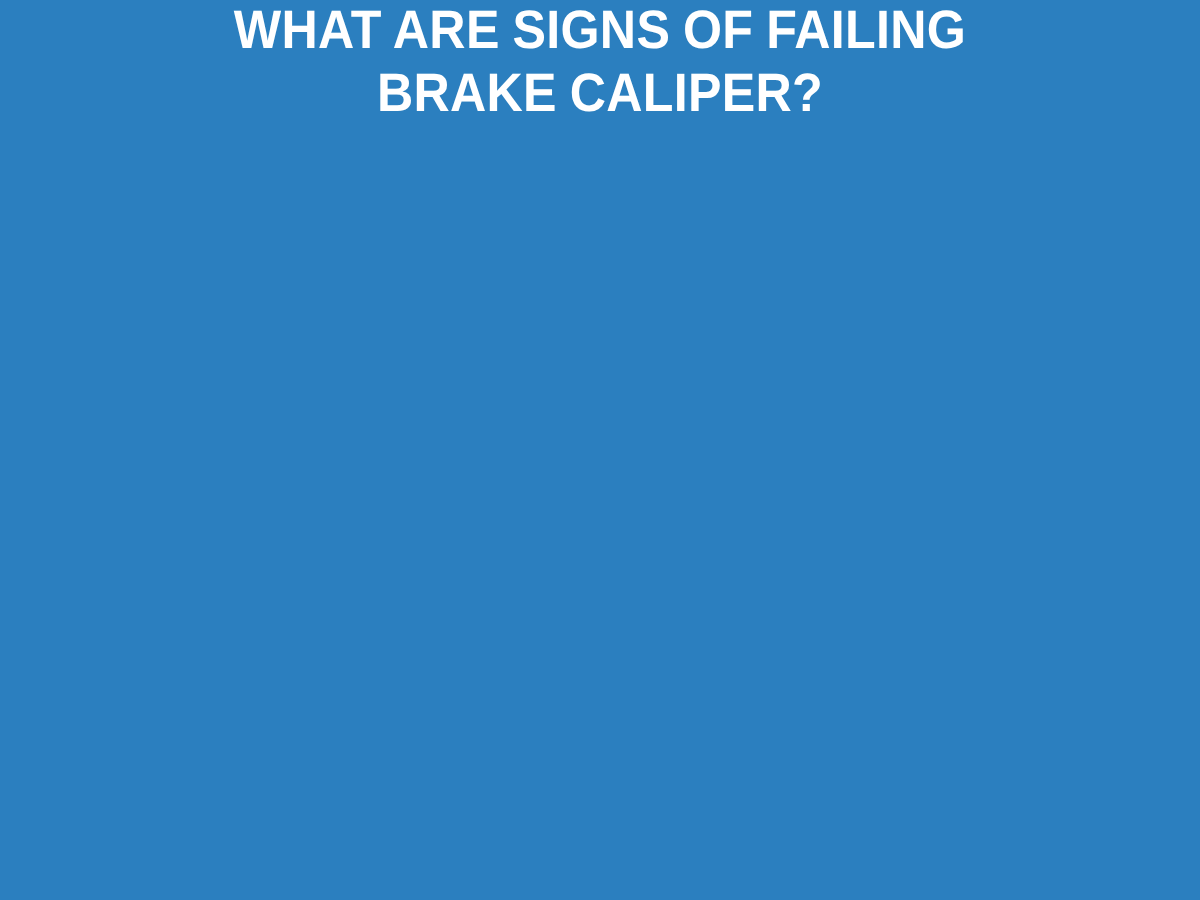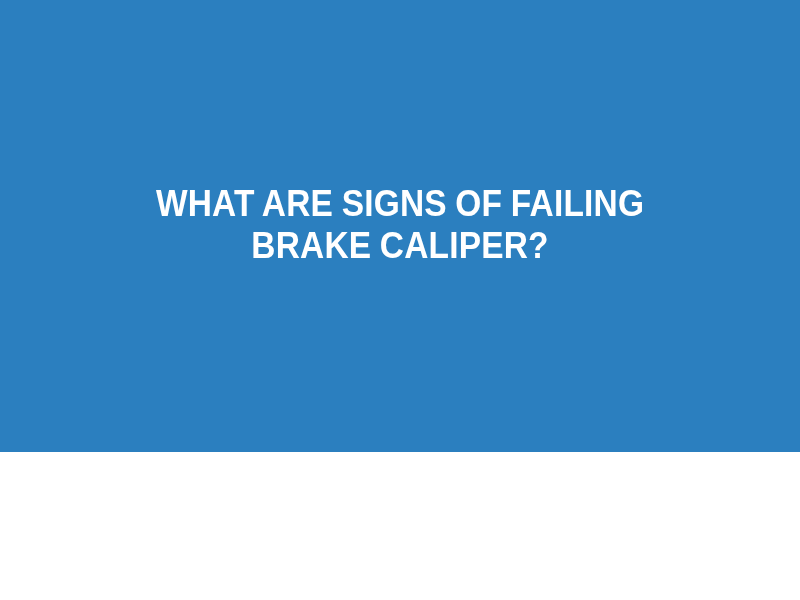--- a/index.html
+++ b/index.html
@@ -13,24 +13,23 @@
     height: 600px;
     overflow: hidden;
     font-family: "Liberation Sans", "DejaVu Sans", sans-serif;
   }
 
   
   .featured-card {
     position: relative;
     box-sizing: border-box;
     width: 800px;
-    height: 452px;
+    height: 600px;
     background-color: #2b7fbf;   
     display: flex;
-    align-items: center;
     justify-content: center;
   }
 
   .headline-block {
     width: 600px;
     margin: 0 auto;
     
     transform: translateY(-1px);
   }
 

